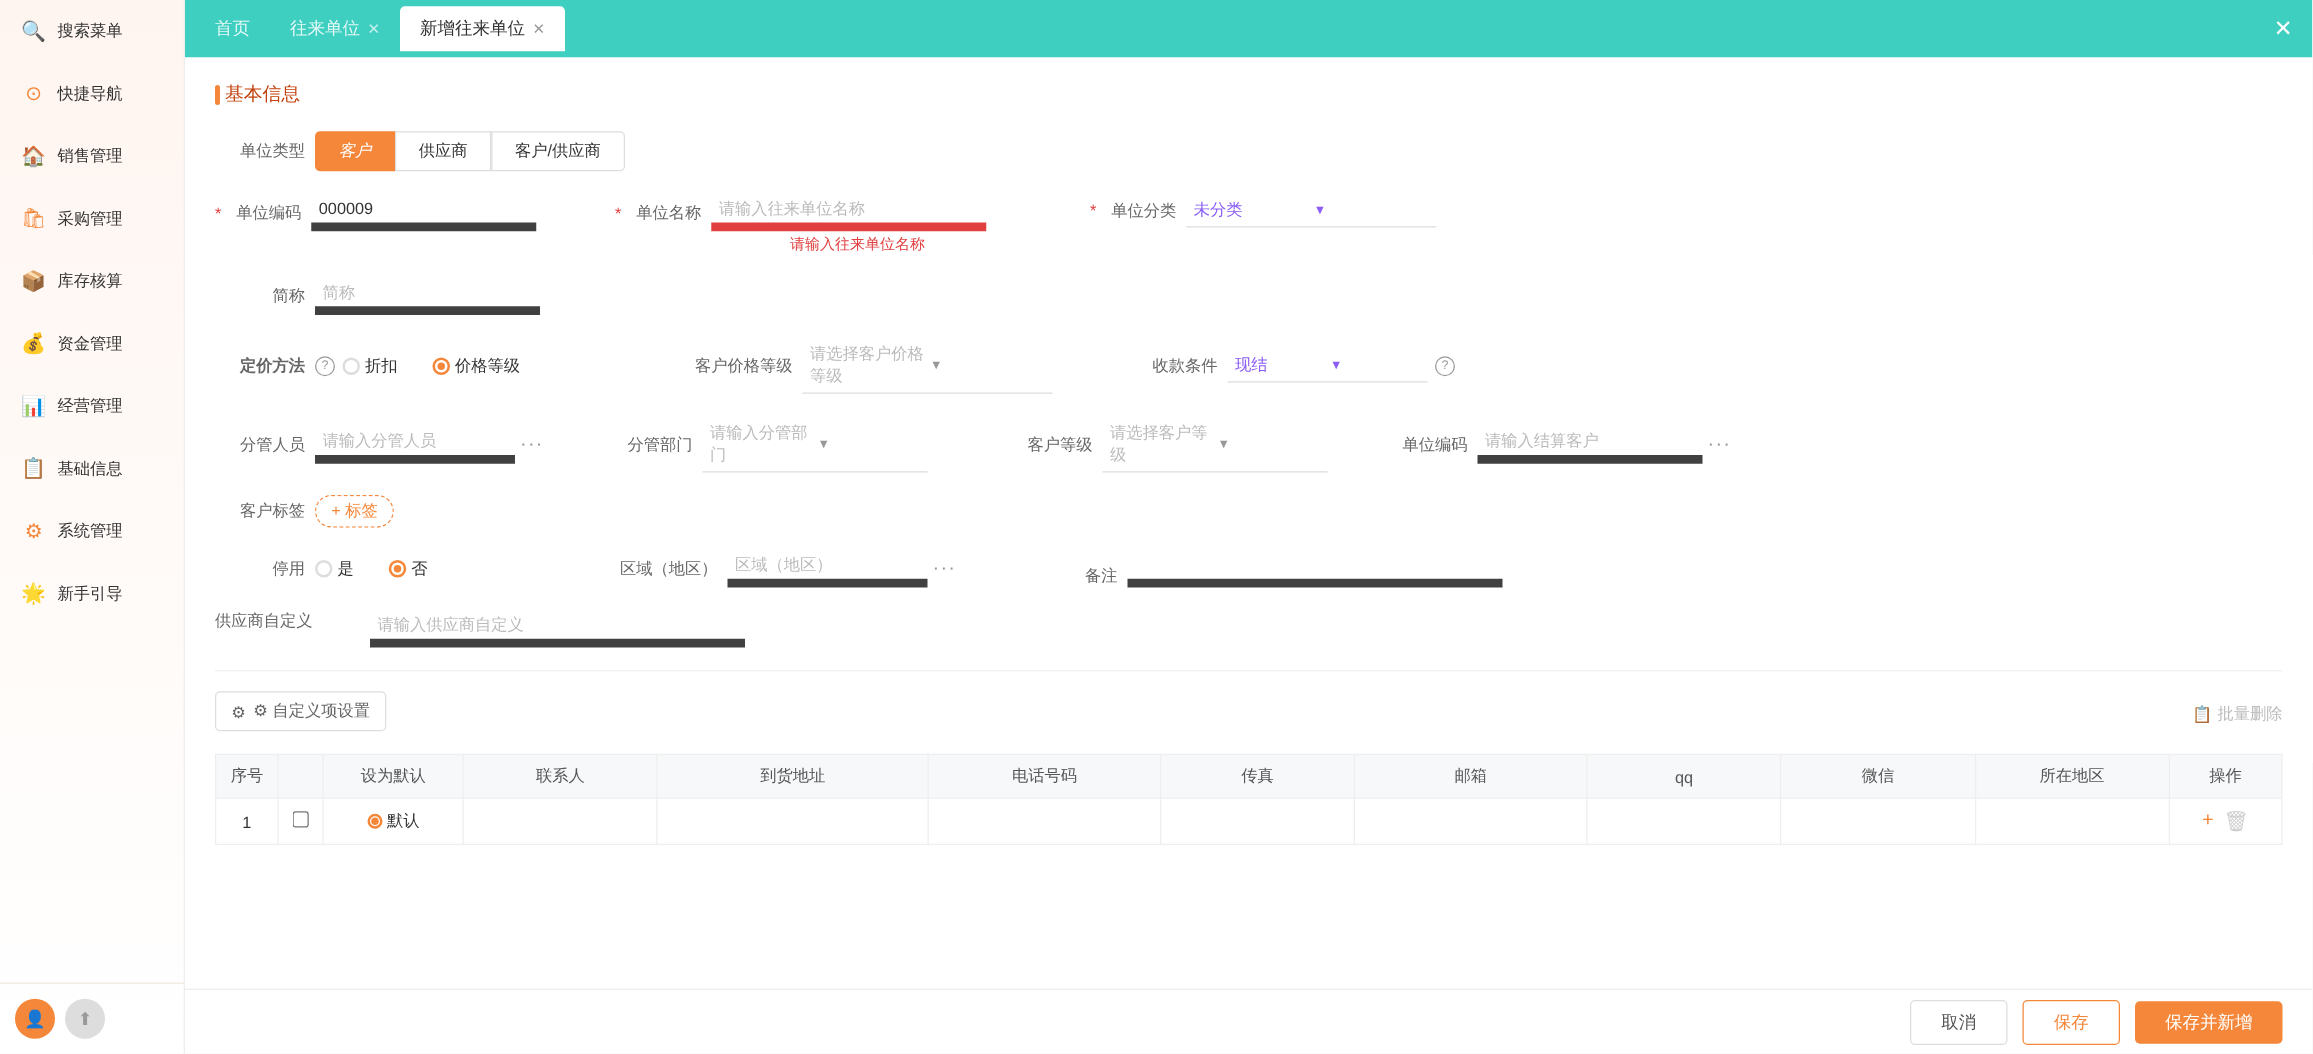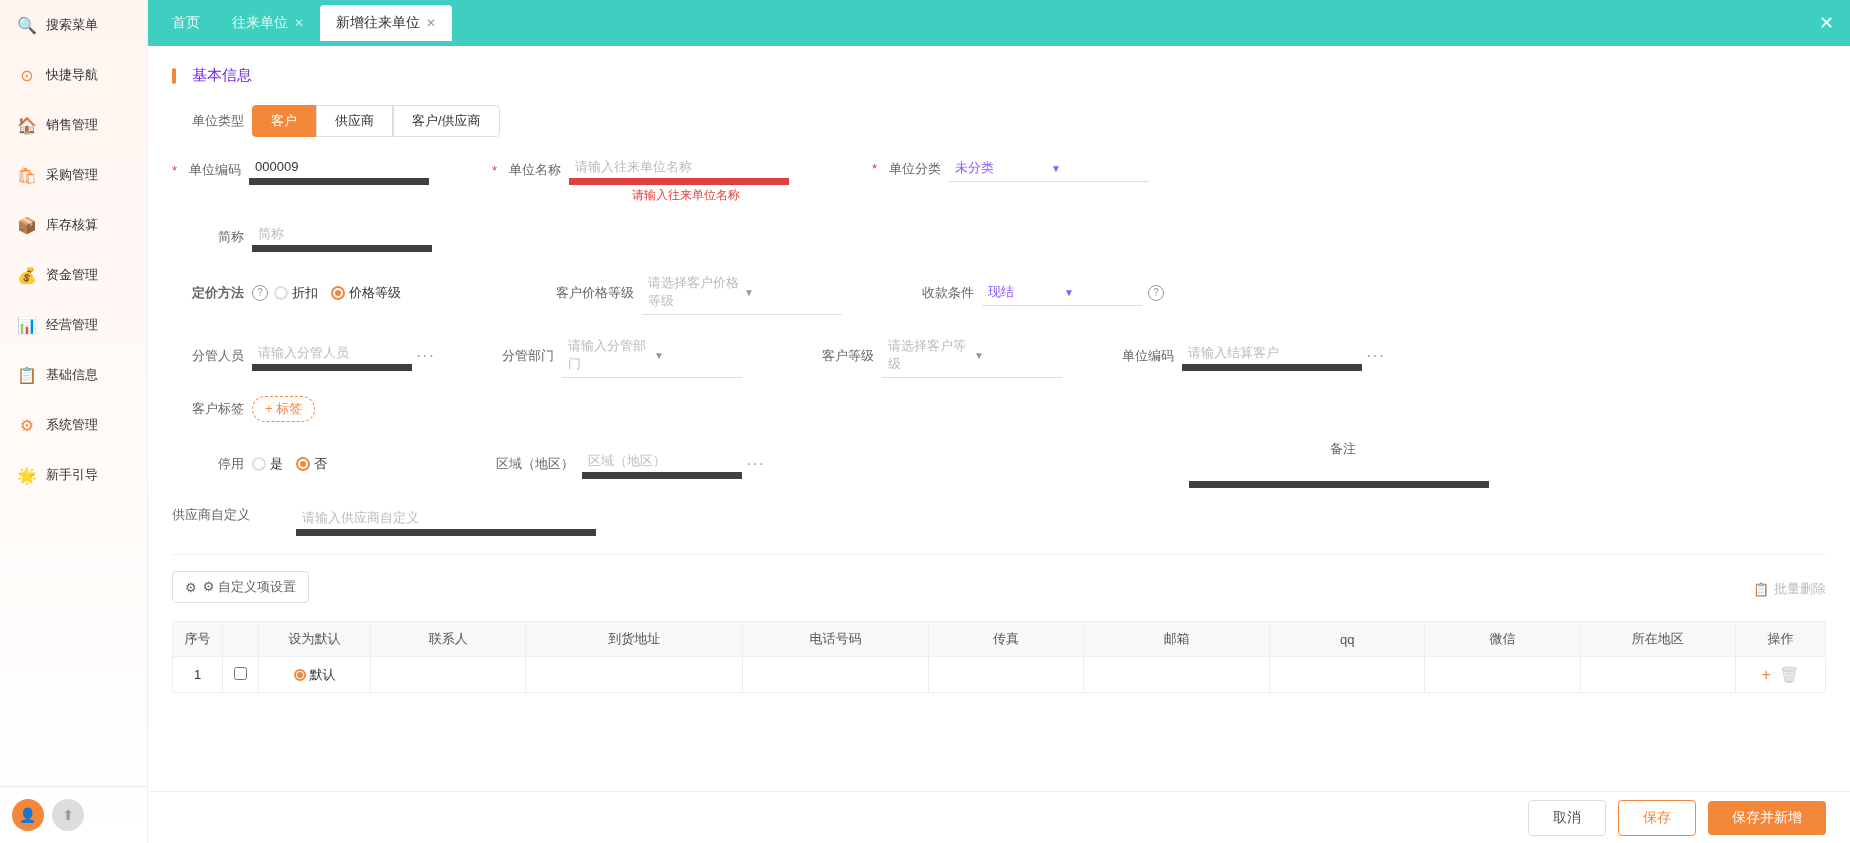--- a/index.html
+++ b/index.html
@@ -103,24 +103,24 @@
       flex: 1;
       overflow-y: auto;
       background: white;
       padding: 20px 24px;
     }
 
     
     .section-title {
       display: flex;
       align-items: center;
-      gap: 16px;
+      gap: 4px;
       font-size: 15px;
       font-weight: 500;
-      color: #6d28d9;
+      color: #c2410c;
       margin-bottom: 20px;
     }
     .section-title .bar {
       width: 4px;
       height: 16px;
       background: #f5873a;
       border-radius: 2px;
     }
     .form-label {
       color: #666;
@@ -138,21 +138,21 @@
     .btn-type {
       padding: 6px 18px;
       border: 1px solid #ddd;
       background: white;
       cursor: pointer;
       font-size: 13px;
       color: #333;
     }
     .btn-type:first-child { border-radius: 4px 0 0 4px; }
     .btn-type:last-child { border-radius: 0 4px 4px 0; }
-    .btn-type.active { background: #f5873a; color: white; border-color: #f5873a; }
+    .btn-type.active { background: #f5873a; color: white; border-color: #f5873a; font-style: italic; }
 
     .form-input {
       border: none;
       border-bottom: 7px solid #404040;
       outline: none;
       padding: 4px 6px;
       font-size: 13px;
       color: #333;
       background: transparent;
       width: 180px;
@@ -175,21 +175,21 @@
       gap: 4px;
     }
     .form-select span { flex: 1; color: #bbb; font-size: 13px; }
     .form-select .chevron { color: #999; font-size: 10px; }
 
     .form-select.has-value span { color: #8b5cf6; }
 
     .radio-group {
       display: flex;
       align-items: center;
-      gap: 13px;
+      gap: 28px;
     }
     .radio-item {
       display: flex;
       align-items: center;
       gap: 4px;
       cursor: pointer;
       font-size: 13px;
       color: #333;
     }
     .radio-circle {
@@ -572,21 +572,21 @@
           </div>
         </div>
       </div>
 
       <div class="form-cell" style="flex:0 0 360px; align-items:center;">
         <div class="form-label" style="width:90px;">区域（地区）</div>
         <input class="form-input" style="width: 160px;" placeholder="区域（地区）">
         <span class="dots-btn">···</span>
       </div>
 
-      <div class="form-cell" style="align-items:center;flex-direction:column;">
+      <div class="form-cell" style="align-items:flex-end;">
         <div class="form-label" style="width:50px;">备注</div>
         <input class="form-input" style="width: 300px;">
       </div>
     </div>
 
     <div class="form-section-row" style="align-items:center;">
       <div class="form-cell" style="align-items:flex-start;gap:44px;">
         <div class="form-label" style="width:80px;">供应商自定义</div>
         <input class="form-input" style="width: 300px;" placeholder="请输入供应商自定义">
       </div>

